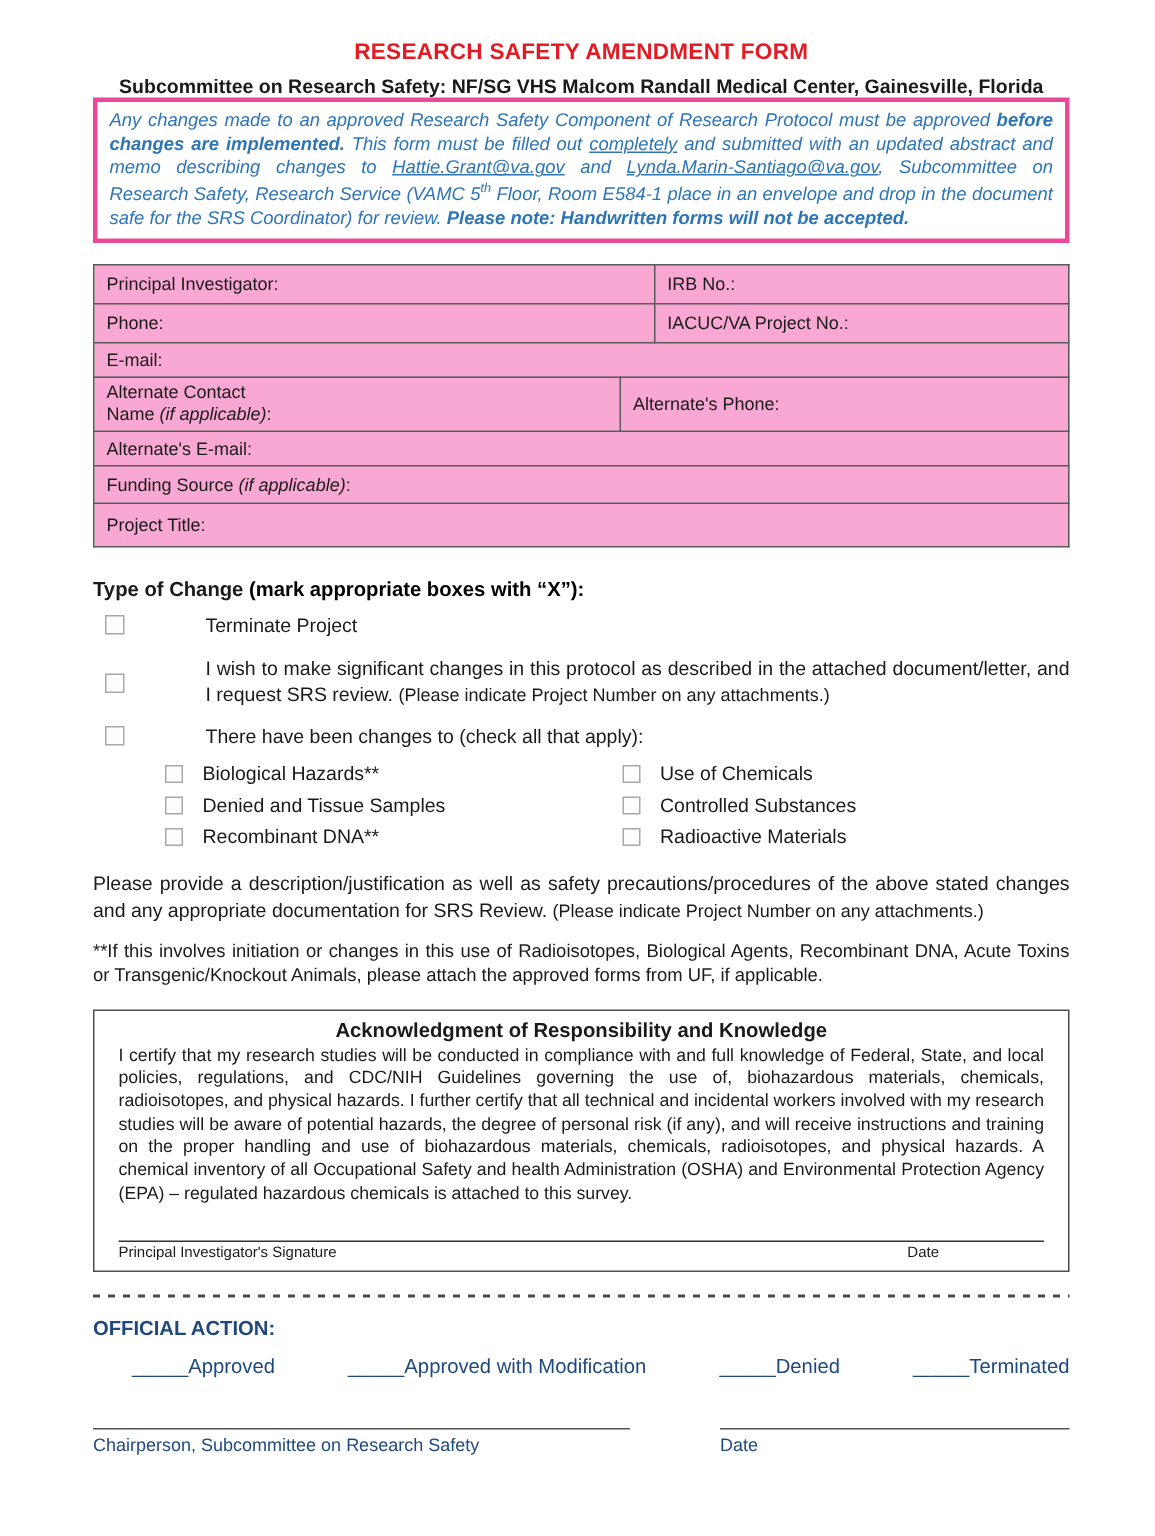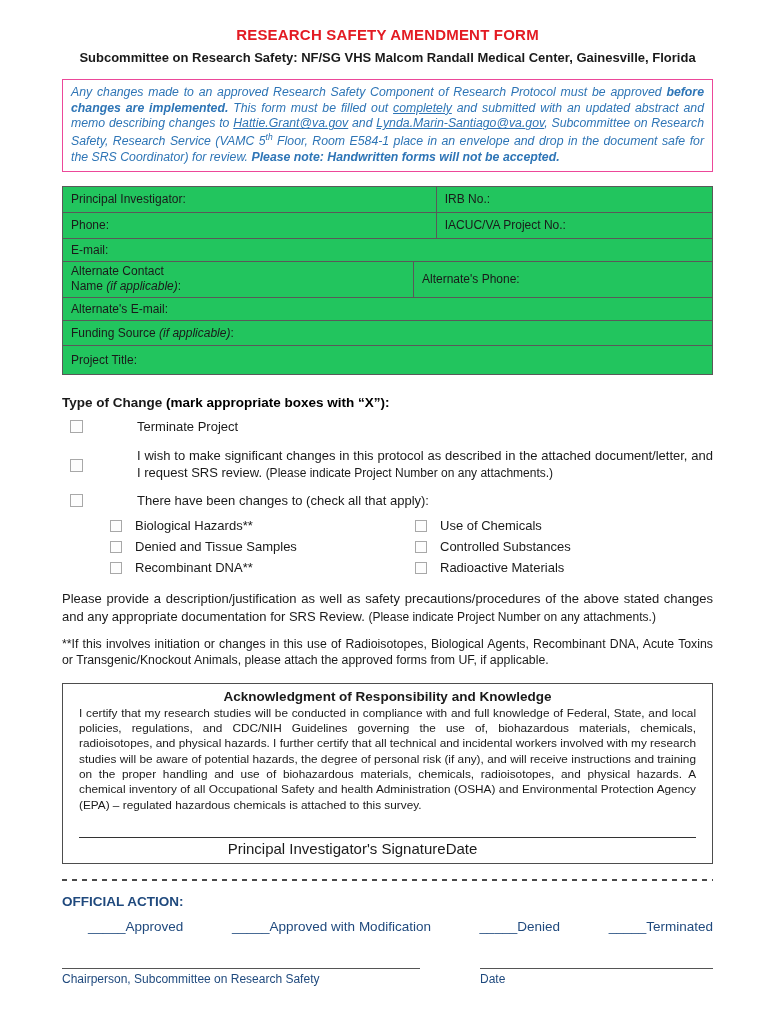--- a/index.html
+++ b/index.html
@@ -4,30 +4,30 @@
 <style>
   * { margin: 0; padding: 0; box-sizing: border-box; }
   html, body { background: #ffffff; }
   body { font-family: "Liberation Sans", sans-serif; color: #1a1a1a; }
   .page { width: 770px; height: 1024px; background: #ffffff; overflow: hidden; margin: 0 auto; }
   .content { padding: 26px 57px 0 62px; }
 
   .title { text-align: center; color: #e31b23; font-weight: bold; font-size: 15px; letter-spacing: .2px; }
   .subtitle { text-align: center; font-weight: bold; font-size: 13px; margin-top: 7px; }
 
-  .notice { margin-top: 14px; border: 1px solid #ec4899; color: #2e75b6; font-style: italic;
+  .notice { border: 3px solid #ec4899; color: #2e75b6; font-style: italic;
             font-size: 12.3px; line-height: 1.28; padding: 5px 8px; text-align: justify; }
   .notice .b { font-weight: bold; }
   .notice .u { text-decoration: underline; }
   .notice .sup { vertical-align: super; font-size: 8.5px; }
 
   .tbl { width: 100%; border-collapse: collapse; table-layout: fixed; font-size: 12px; }
   .tbl-top { margin-top: 14px; }
   .tbl-bottom { margin-top: -1px; }
-  .tbl td { border: 1px solid #595959; padding: 2px 8px; vertical-align: middle; background: #22c55e; }
+  .tbl td { border: 1px solid #595959; padding: 2px 8px; vertical-align: middle; background: #f9a8d4; }
   .tbl-top .c1 { width: 57.5%; }
   .tbl-bottom .c1 { width: 54%; }
   .h26 { height: 26px; } .h23 { height: 23px; } .h36 { height: 36px; } .h29 { height: 29px; } .h25 { height: 25px; }
   .pl-irb { padding-left: 90px; }
   .pl-iacuc { padding-left: 28px; }
   .ital { font-style: italic; }
   .two-line div { line-height: 1.25; }
 
   .toc-heading { margin-top: 20px; font-size: 13.5px; font-weight: bold; }
   .toc-note { color: #000000; }
@@ -48,21 +48,21 @@
   .cb-s { width: 12px; height: 12px; margin-right: 13px; }
   .sub-label { font-size: 13px; }
 
   .para { margin-top: 15px; font-size: 13px; line-height: 1.33; text-align: justify; }
   .para2 { margin-top: 11px; font-size: 12.3px; line-height: 1.3; text-align: justify; }
 
   .ack { margin-top: 14px; border: 1px solid #4d4d4d; padding: 5px 16px 6px; }
   .ack-title { text-align: center; font-weight: bold; font-size: 13.5px; }
   .ack-body { margin-top: 2px; font-size: 11.8px; line-height: 1.3; text-align: justify; }
   .sig-line { margin-top: 24px; border-top: 1px solid #333; }
-  .sig-row { display: flex; justify-content: center; font-size: 15px; margin-top: 2px; }
+  .sig-row { display: flex; justify-content: space-between; font-size: 10px; margin-top: 2px; }
   .sig-date { padding-right: 70px; }
 
   .dashes { margin-top: 15px; height: 2px;
             background: repeating-linear-gradient(to right, #4a4a4a 0 5px, transparent 5px 10px); }
 
   .oa-heading { margin-top: 13px; color: #1f497d; font-weight: bold; font-size: 13.5px; }
   .oa-row { margin-top: 10px; display: flex; justify-content: space-between; padding-left: 26px;
             color: #1f497d; font-size: 13.5px; }
   .oa-opt { white-space: nowrap; }
 

